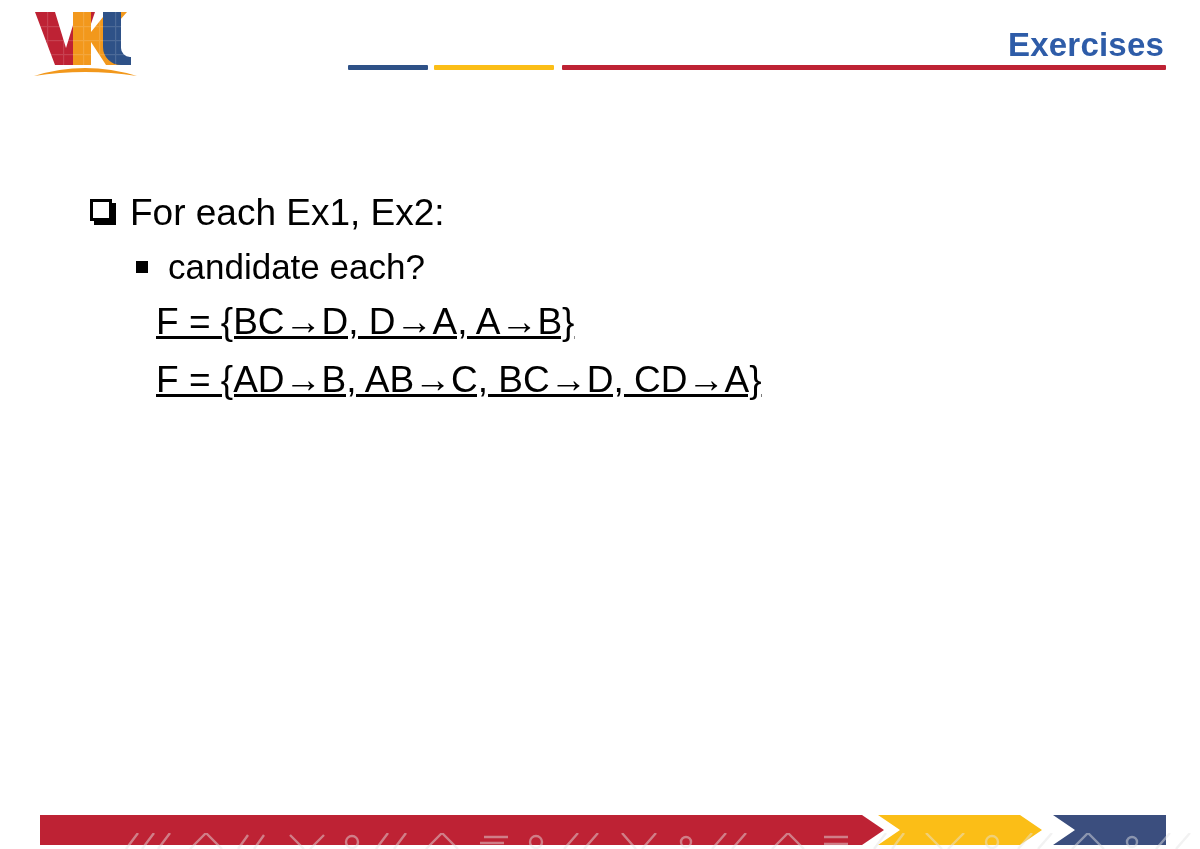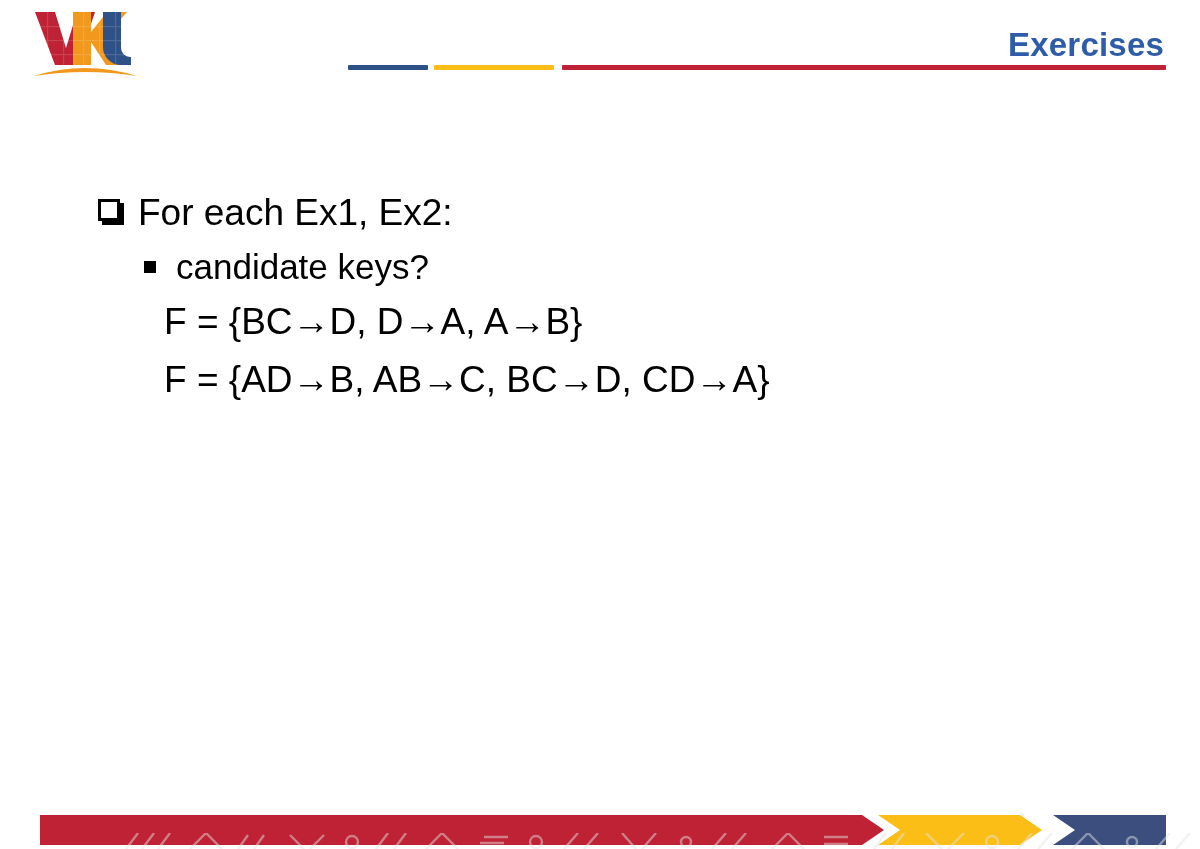--- a/index.html
+++ b/index.html
@@ -66,21 +66,21 @@
     background: #FBBE17;
   }
   #rule-red {
     left: 562px; top: 65px; width: 604px;
     background: #BE2234;
   }
 
   
   #content {
     position: absolute;
-    left: 96px;
+    left: 88px;
     top: 186px;
     width: 1010px;
     color: #000000;
   }
 
   .lvl1 {
     position: relative;
     padding-left: 42px;
     font-size: 37px;
     line-height: 54px;
@@ -114,20 +114,21 @@
     background: #000;
   }
   .lvl2 .wrap2 { display: block; }
 
   .formula {
     padding-left: 68px;
     font-size: 37px;
     line-height: 58px;
     margin: 0;
     white-space: nowrap;
+    text-decoration: underline;
   }
 
   
   #footer {
     position: absolute;
     left: 0;
     top: 800px;
     width: 1200px;
     height: 49px;
   }
@@ -188,21 +189,21 @@
       <span class="bullet-sq"></span>
       <span>For each Ex1, Ex2:</span>
     </div>
 
     <div class="lvl2">
       <span class="bullet-dot"></span>
     </div>
 
     <div class="lvl2">
       <span class="bullet-dot"></span>
-      <span class="wrap2">candidate keys?</span>
+      <span class="wrap2">candidate each?</span>
     </div>
 
     <div class="formula">F = {BC→D, D→A, A→B}</div>
 
     <div class="formula">F = {AD→B, AB→C, BC→D, CD→A}</div>
 
   </div>
 
   <div id="footer">
     <svg width="1200" height="49" viewBox="0 0 1200 49">

